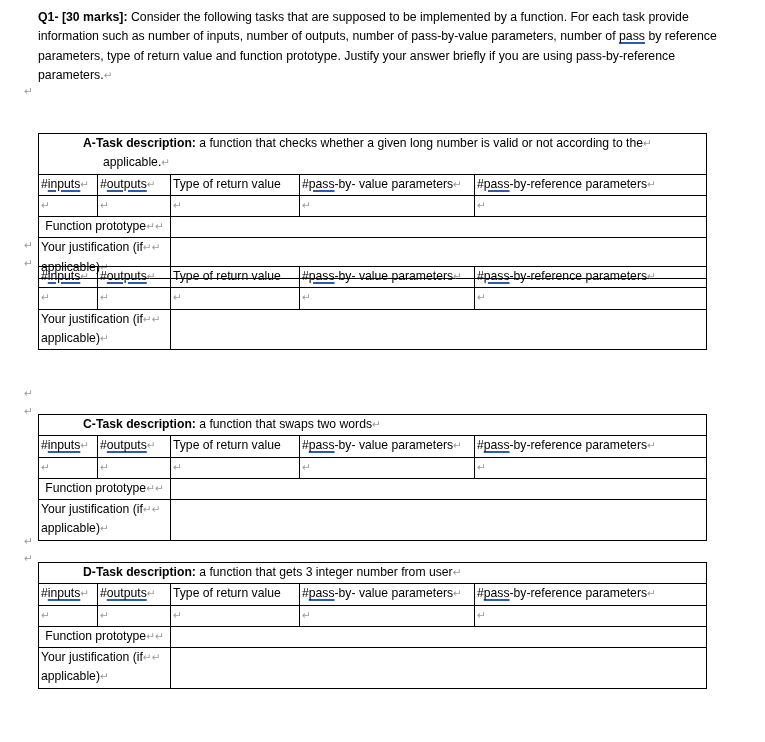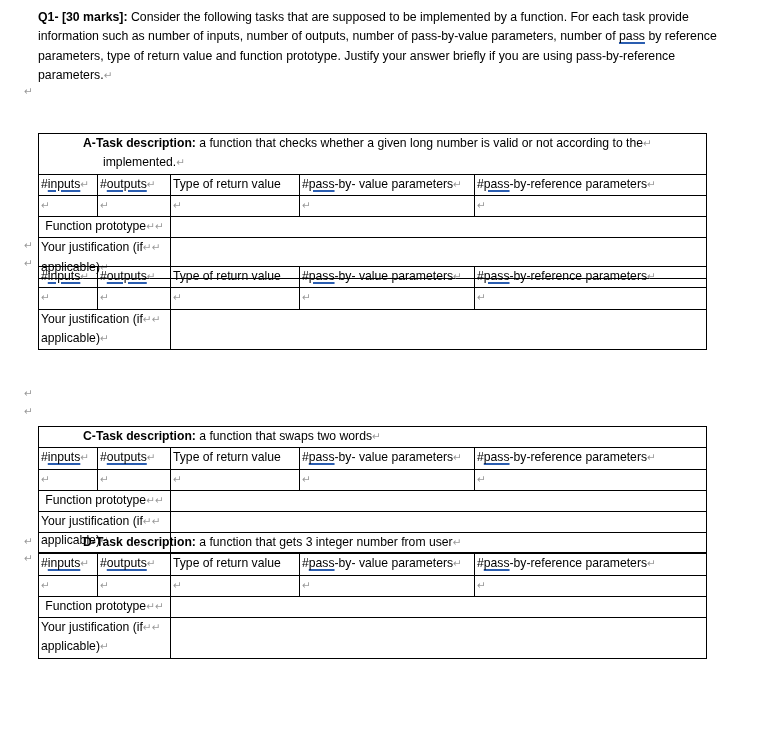--- a/index.html
+++ b/index.html
@@ -109,21 +109,21 @@
       <col style="width:59px;">
       <col style="width:73px;">
       <col style="width:129px;">
       <col style="width:175px;">
       <col style="width:232px;">
     </colgroup>
     <tbody>
       <tr>
         <td colspan="5" class="title-cell">
           <span class="title-inner"><span class="bold">A-</span><span class="bold">Task description</span><span class="bold">:</span><span> a function that checks whether a given long number is valid or not according to the</span><span class="pilcrow">↵</span></span>
-          <span class="title-line2"><span>implemented.</span><span class="pilcrow">↵</span></span>
+          <span class="title-line2"><span>applicable.</span><span class="pilcrow">↵</span></span>
         </td>
       </tr>
       <tr>
         <td class="hdr"><span>#</span><span class="ul-blue">inputs</span><span class="pilcrow">↵</span></td>
         <td class="hdr"><span>#</span><span class="ul-blue">outputs</span><span class="pilcrow">↵</span></td>
         <td class="hdr"><span>Type of return value</span></td>
         <td class="hdr"><span>#</span><span class="ul-blue">pass</span><span>-by- value parameters</span><span class="pilcrow">↵</span></td>
         <td class="hdr"><span>#</span><span class="ul-blue">pass</span><span>-by-reference parameters</span><span class="pilcrow">↵</span></td>
       </tr>
       <tr class="empty-row">
@@ -173,21 +173,21 @@
       <tr>
         <td colspan="2" class="just-cell"><span>Your justification (if</span><span class="pilcrow">↵</span><span class="pilcrow">↵</span><br><span>applicable)</span><span class="pilcrow">↵</span></td>
         <td colspan="3"></td>
       </tr>
     </tbody>
   </table>
 
   <div class="para-mark" style="top:388px;">↵</div>
   <div class="para-mark" style="top:406px;">↵</div>
 
-  <table class="tbl" style="top:426px;">
+  <table class="tbl" style="top:414px;">
     <colgroup>
       <col style="width:59px;">
       <col style="width:73px;">
       <col style="width:129px;">
       <col style="width:175px;">
       <col style="width:232px;">
     </colgroup>
     <tbody>
       <tr>
         <td colspan="5" class="title-cell">
@@ -215,21 +215,21 @@
       <tr>
         <td colspan="2" class="just-cell"><span>Your justification (if</span><span class="pilcrow">↵</span><span class="pilcrow">↵</span><br><span>applicable)</span><span class="pilcrow">↵</span></td>
         <td colspan="3"></td>
       </tr>
     </tbody>
   </table>
 
   <div class="para-mark" style="top:536px;">↵</div>
   <div class="para-mark" style="top:553px;">↵</div>
 
-  <table class="tbl" style="top:532px;">
+  <table class="tbl" style="top:562px;">
     <colgroup>
       <col style="width:59px;">
       <col style="width:73px;">
       <col style="width:129px;">
       <col style="width:175px;">
       <col style="width:232px;">
     </colgroup>
     <tbody>
       <tr>
         <td colspan="5" class="title-cell">

